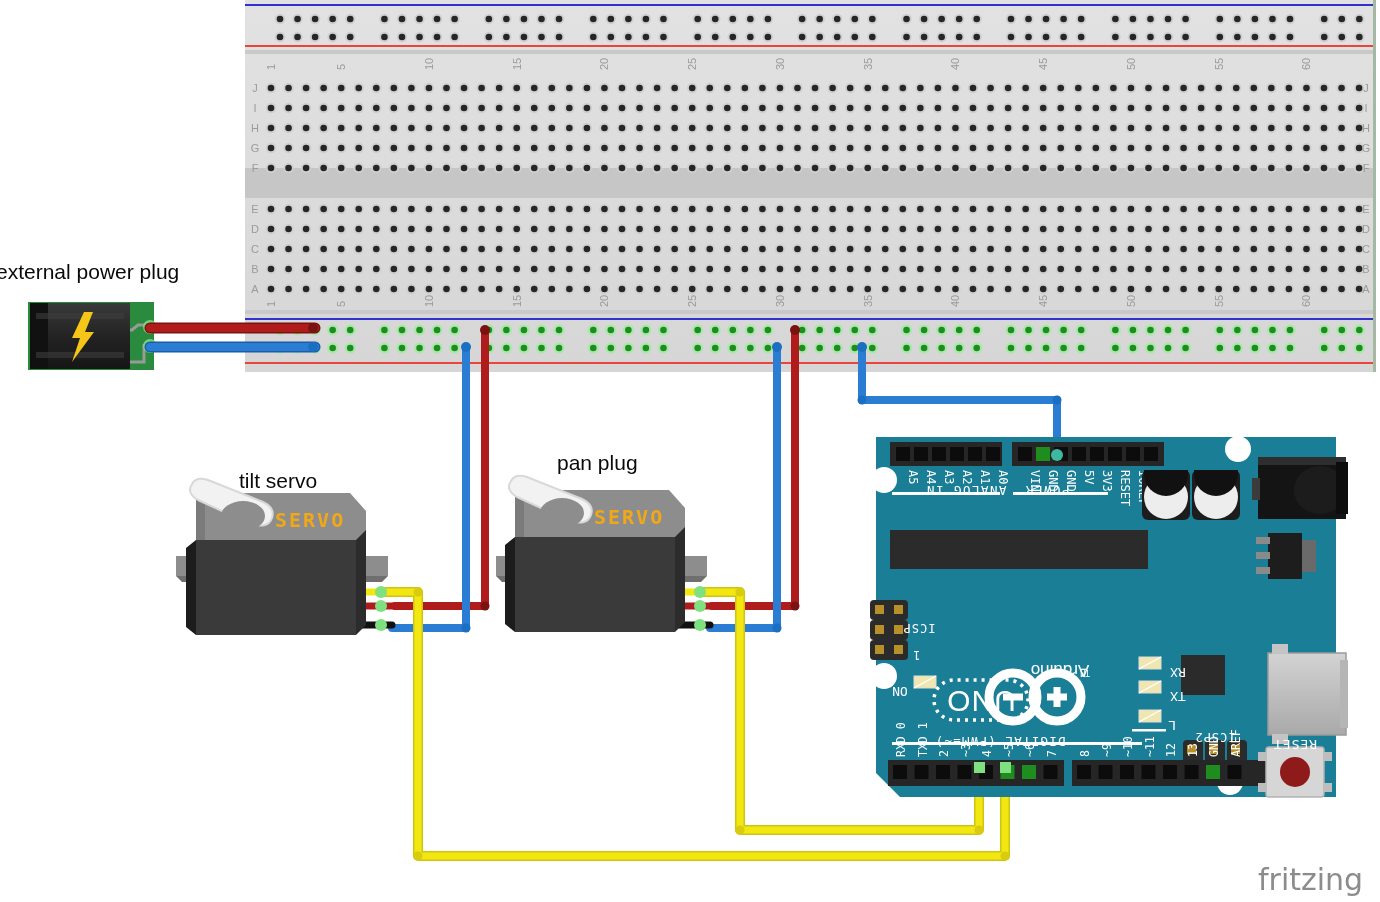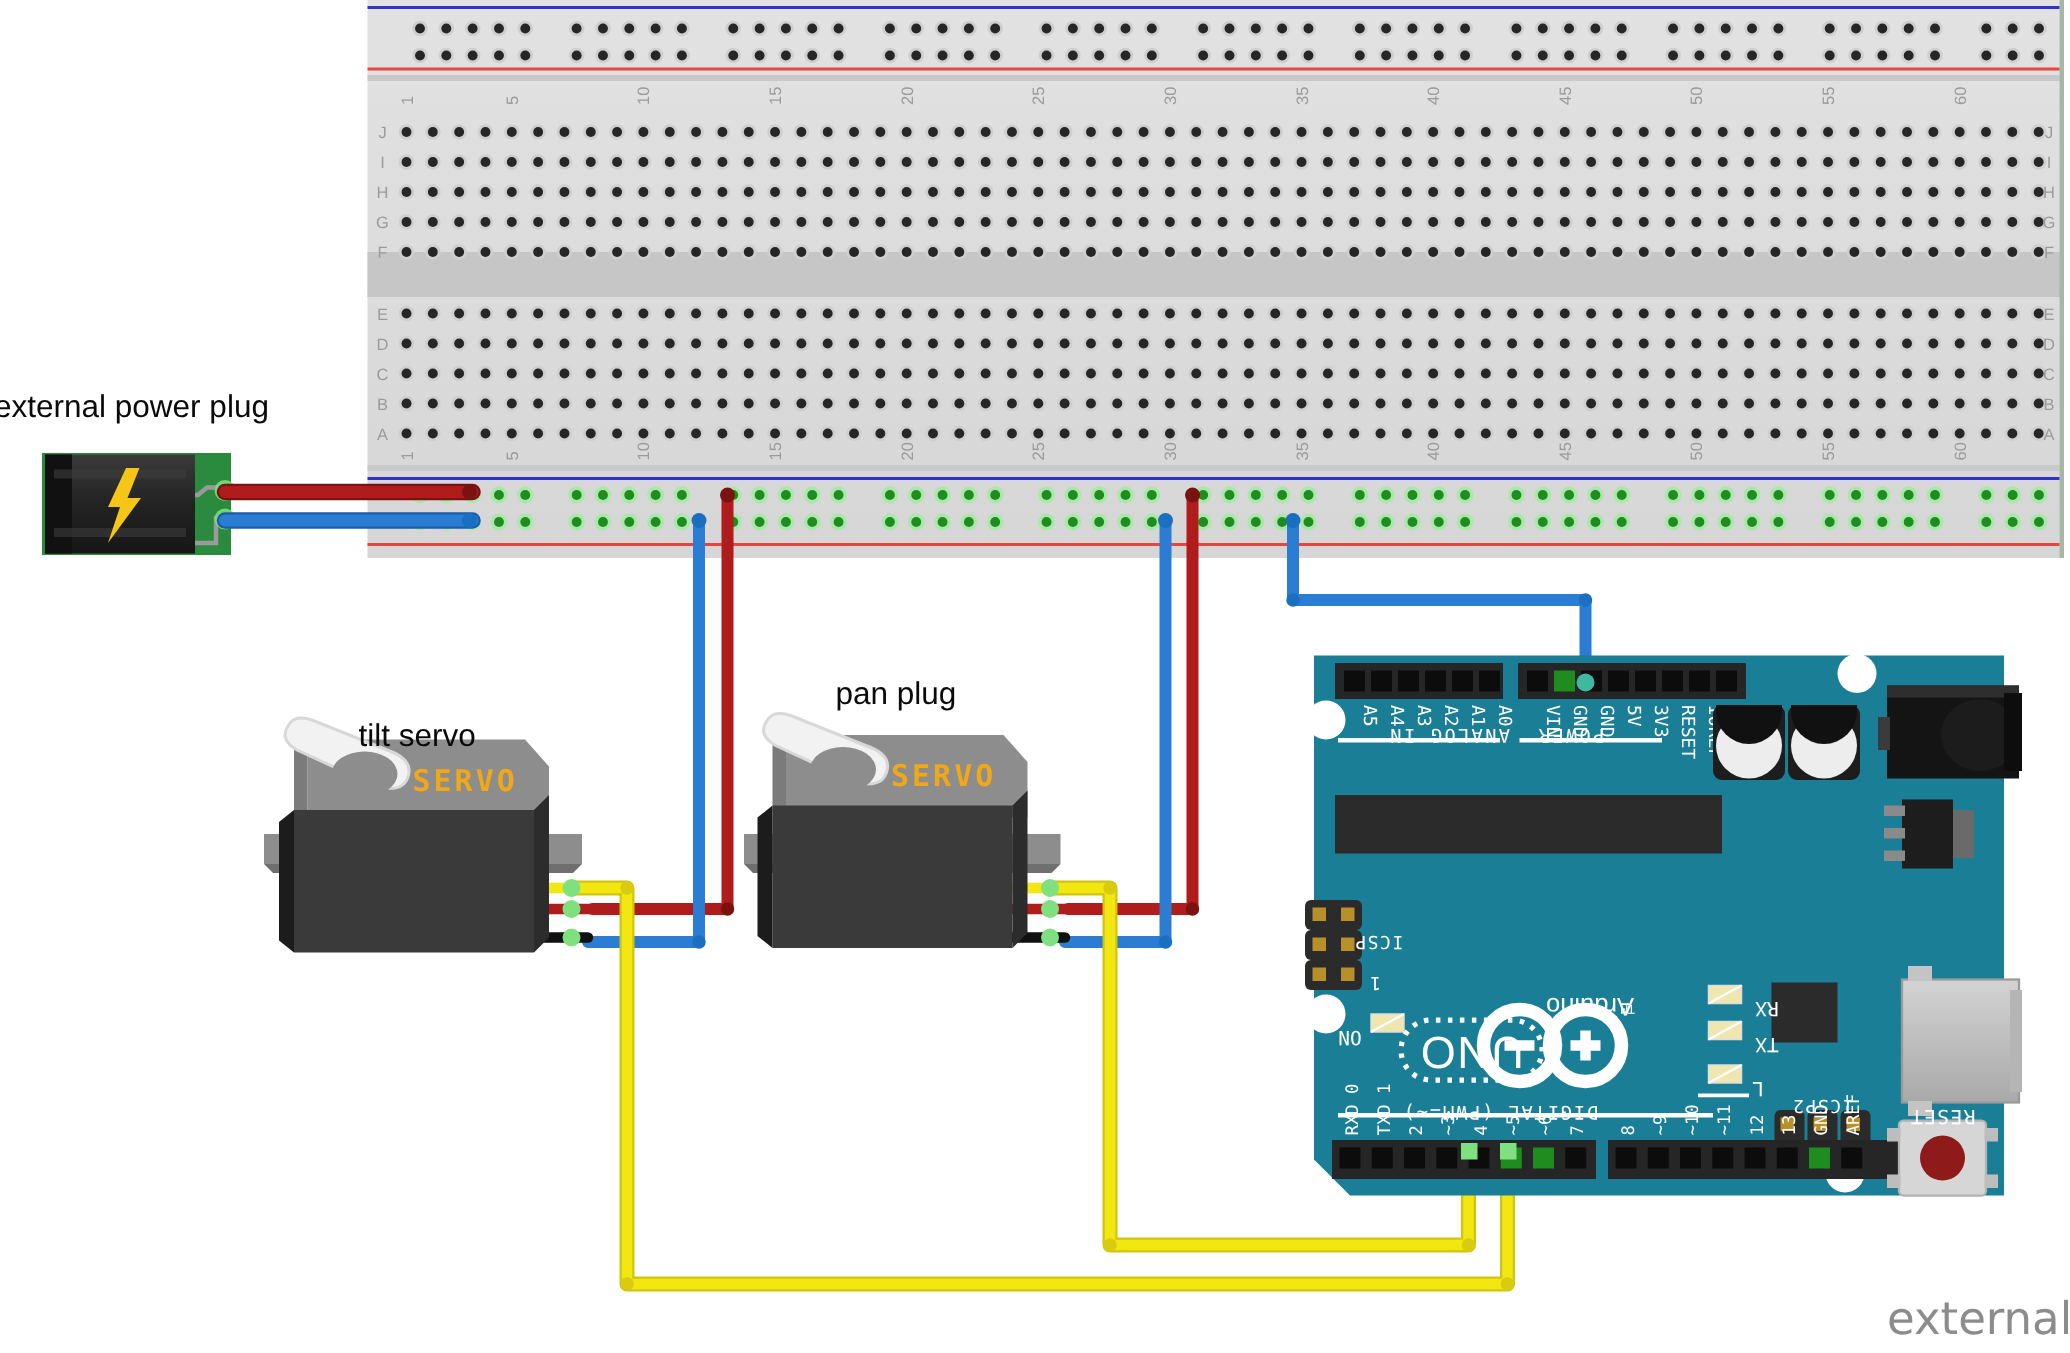--- a/index.html
+++ b/index.html
@@ -2,21 +2,21 @@
 <html><head>
 <meta charset="utf-8">
 <style>
   html,body{margin:0;padding:0;background:#ffffff;}
   body{width:1380px;height:902px;position:relative;overflow:hidden;
        font-family:"Liberation Sans", sans-serif;}
   #stage{position:absolute;left:0;top:0;width:1380px;height:902px;overflow:hidden;background:#fff;}
   #stage > svg{position:absolute;left:0;top:0;}
   .lbl{position:absolute;color:#0a0a0a;font-size:21px;font-family:"Liberation Sans",sans-serif;white-space:nowrap;}
   #lbl-ext{left:-4px;top:260px;}
-  #lbl-tilt{left:239px;top:479px;}
+  #lbl-tilt{left:239px;top:469px;}
   #lbl-pan{left:557px;top:451px;}
   #fritz{position:absolute;left:1258px;top:862px;font-size:30px;color:#8c8c8c;
          font-family:"DejaVu Sans",sans-serif;letter-spacing:0px;}
 </style>
 </head>
 <body>
 
 <div id="stage">
 
 <svg width="1380" height="902" viewBox="0 0 1380 902" xmlns="http://www.w3.org/2000/svg">
@@ -1321,15 +1321,15 @@
 
   <circle cx="1057" cy="455" r="6" fill="#3fb8a0"></circle>
   <rect x="974" y="762" width="11" height="11" fill="#7fe07f"></rect>
   <rect x="1000" y="762" width="11" height="11" fill="#7fe07f"></rect>
 </svg>
 
 <div class="lbl" id="lbl-ext">external power plug</div>
 <div class="lbl" id="lbl-tilt">tilt servo</div>
 <div class="lbl" id="lbl-pan">pan plug</div>
 
-<div id="fritz">external</div>
+<div id="fritz">fritzing</div>
 
 </div>
 
 </body></html>

